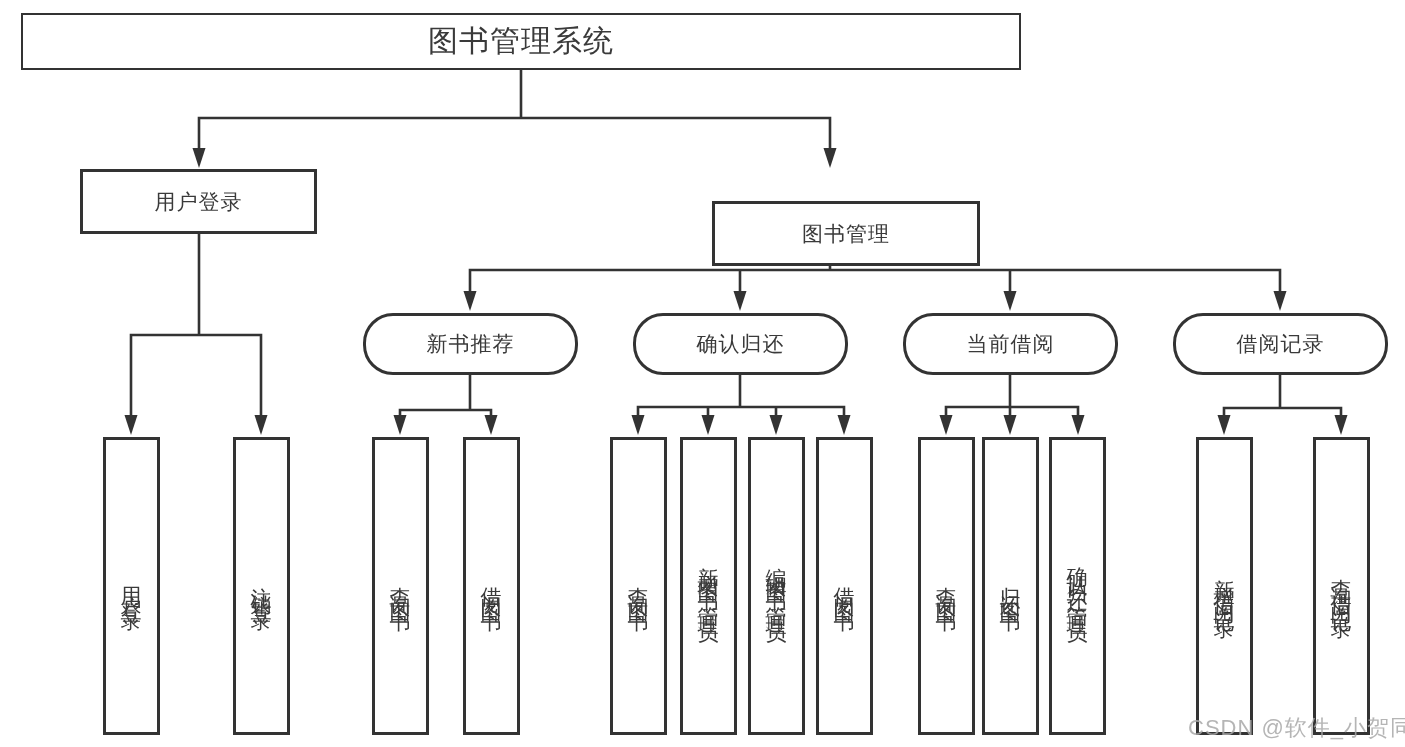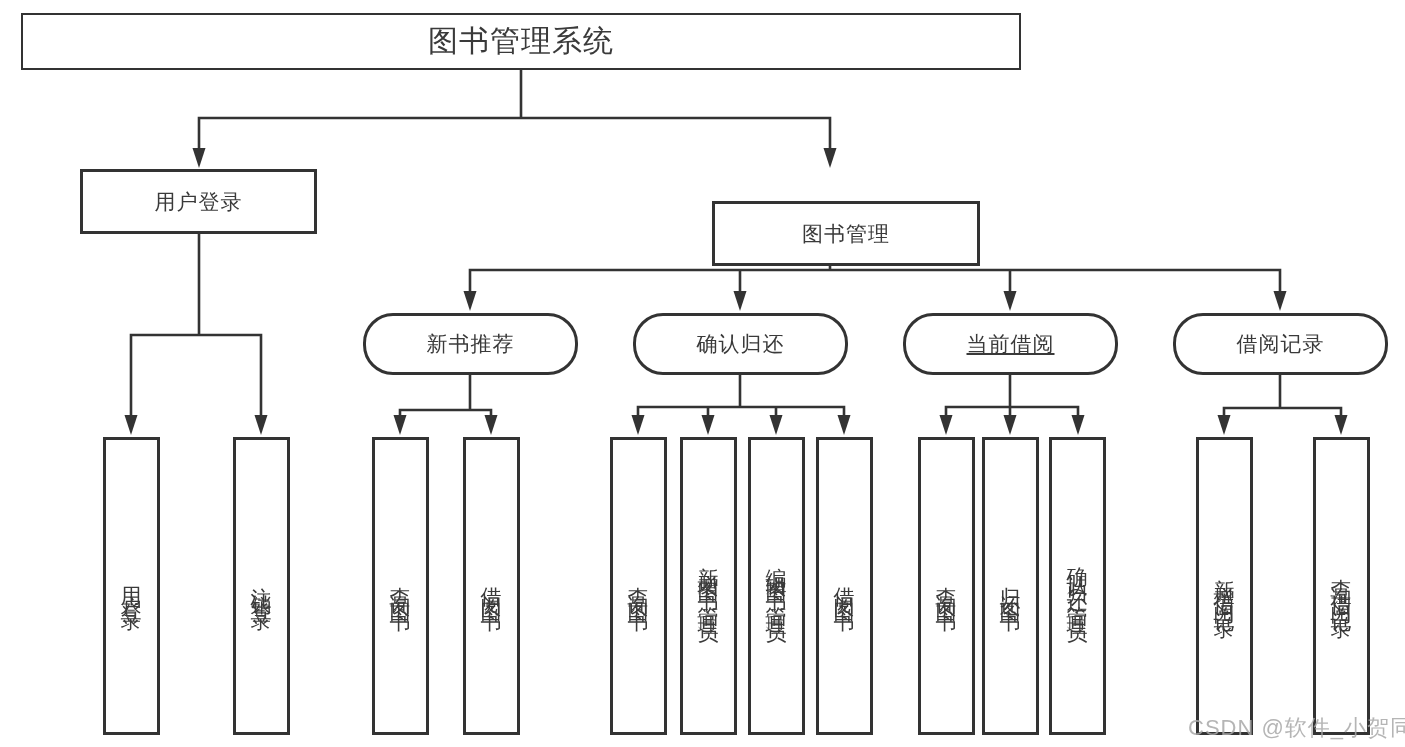--- a/index.html
+++ b/index.html
@@ -28,21 +28,21 @@
     font-size: 21px;
     letter-spacing: 1px;
     z-index: 2;
   }
   #node-root { left: 21px; top: 13px; width: 1000px; height: 57px; border-width: 2px; font-size: 30px; }
   #node-user-login   { left: 80px;  top: 169px; width: 237px; height: 65px; }
   #node-book-management { left: 712px; top: 169px; width: 268px; height: 65px; margin-top: 32px; }
   .lvl3 { top: 313px; width: 215px; height: 62px; border-radius: 30px; }
   #node-new-book-recommend { left: 363px; }
   #node-book-borrowing     { left: 633px; }
-  #node-current-borrowing  { left: 903px; text-decoration: underline; }
+  #node-current-borrowing  { left: 903px; }
   #node-borrowing-records  { left: 1173px; }
   .leaf { top: 437px; width: 57px; height: 298px; }
   .leaf .vtext {
     writing-mode: vertical-rl;
     text-orientation: mixed;
     letter-spacing: 8px;
     line-height: 1;
     white-space: nowrap;
     font-size: 21px;
   }

